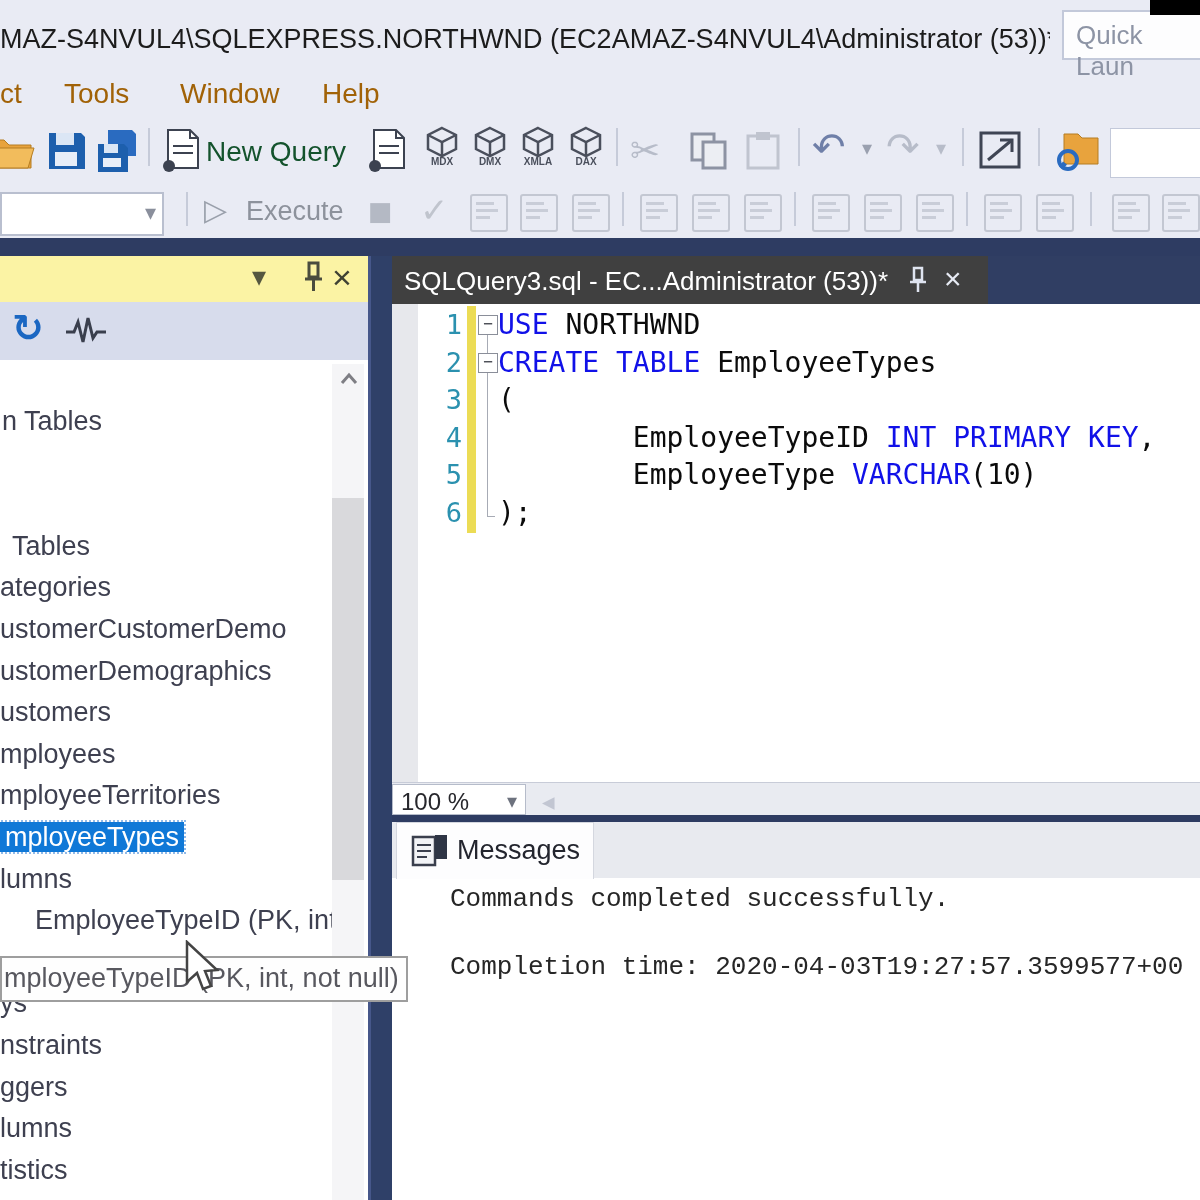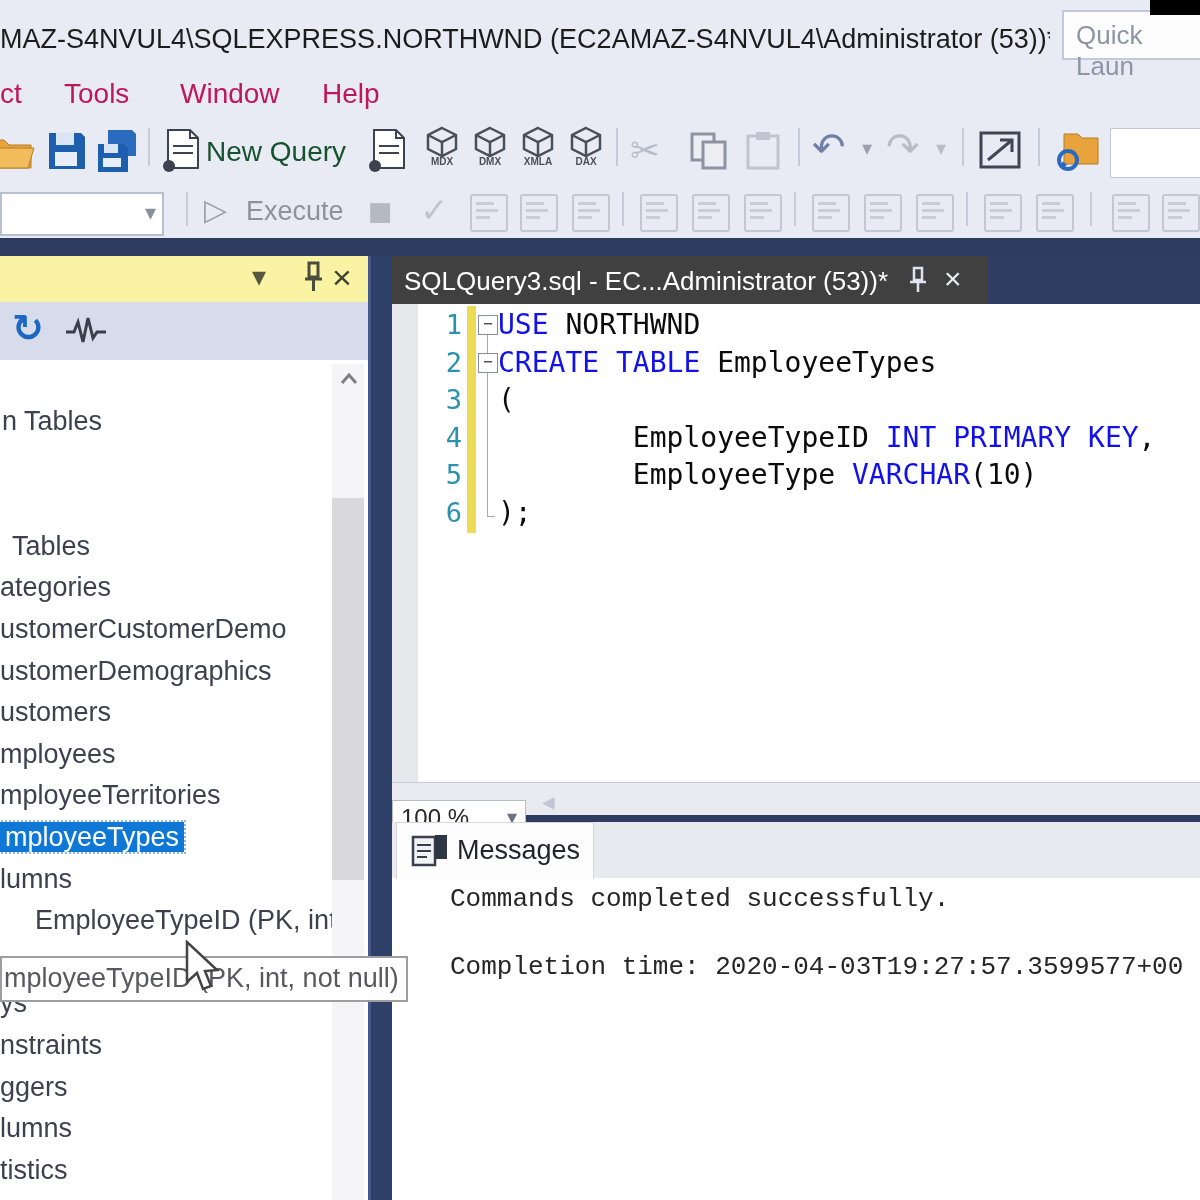--- a/index.html
+++ b/index.html
@@ -10,21 +10,21 @@
   .glyph{font-family:"DejaVu Sans",sans-serif;}
 
   
   .titlebar{left:0;top:0;width:1200px;height:70px;}
   .title-text{left:0;top:24px;width:1050px;font-size:27px;color:#1c1c1c;}
   .quick-launch{left:1062px;top:10px;width:136px;height:46px;background:#fdfdfe;
                 border:2px solid #c3c9da;}
   .quick-launch span{position:absolute;left:12px;top:8px;font-size:26px;color:#8d94a5;}
   .black-corner{left:1150px;top:0;width:50px;height:15px;background:#000;}
   .menubar{left:0;top:70px;width:1200px;height:50px;}
-  .menu-item{position:absolute;top:8px;font-size:28px;color:#be185d;}
+  .menu-item{position:absolute;top:8px;font-size:28px;color:#a16207;}
 
   .toolbar1{left:0;top:120px;width:1200px;height:66px;}
   .toolbar2{left:0;top:186px;width:1200px;height:52px;border-bottom:1px solid #d3d7e3;}
   .vsep{position:absolute;width:2px;height:38px;top:8px;background:#c6cbd9;}
   .vsep2{position:absolute;width:2px;height:34px;top:6px;background:#c6cbd9;}
 
   .icon-btn{position:absolute;}
   .toolbar-input{left:1110px;top:8px;width:120px;height:48px;background:#fff;border:1px solid #c3c9da;}
   .combo{left:0;top:6px;width:160px;height:40px;background:#fff;border:2px solid #b9bfcf;}
   .combo .caret{position:absolute;right:6px;top:6px;font-size:22px;color:#8a8f9c;}
@@ -66,21 +66,21 @@
             font-family:"DejaVu Sans Mono",monospace;font-size:28px;white-space:pre;}
   .code-row .num{position:absolute;left:0;width:70px;text-align:right;color:#2b91af;font-size:27px;}
   .code-row .code{position:absolute;left:106px;}
   .kw{color:#1111e8;} .pl{color:#0b0b0b;}
   .fold-box{position:absolute;left:86px;top:9px;width:18px;height:18px;background:#fff;
             border:1px solid #8a8e99;line-height:16px;text-align:center;font-size:16px;color:#3c3f48;}
   .guide{left:95px;top:28px;width:1px;height:184px;background:#a7abb5;}
   .guide-foot{left:95px;top:212px;width:8px;height:1px;background:#a7abb5;}
 
   .zoombar{left:0;top:526px;width:808px;height:32px;background:#e9ebf1;border-top:1px solid #c8ccd8;}
-  .zoom-box{left:0;top:1px;width:132px;height:29px;background:#fff;border:1px solid #b6bcca;margin-top:16px;}
+  .zoom-box{left:0;top:1px;width:132px;height:29px;background:#fff;border:1px solid #b6bcca;}
   .zoom-box .v{position:absolute;left:8px;top:3px;font-size:24px;color:#27272c;}
   .zoom-box .caret{position:absolute;right:8px;top:4px;font-size:20px;color:#6d727e;}
   .hscroll-arrow{left:150px;top:4px;font-size:25px;color:#c2c6d2;}
 
   .results{left:0;top:566px;width:808px;height:378px;background:#fff;}
   .res-header{left:0;top:0;width:808px;height:56px;background:#e8eaef;}
   .res-tab{left:4px;top:0;width:196px;height:56px;background:#fdfdfe;border:1px solid #d4d7df;border-bottom:none;}
   .res-tab .lbl{position:absolute;left:60px;top:12px;font-size:27px;color:#23252e;}
   .msg-line{position:absolute;left:58px;font-family:"Liberation Mono",monospace;
             font-size:26px;color:#262626;white-space:pre;width:760px;overflow:hidden;}

